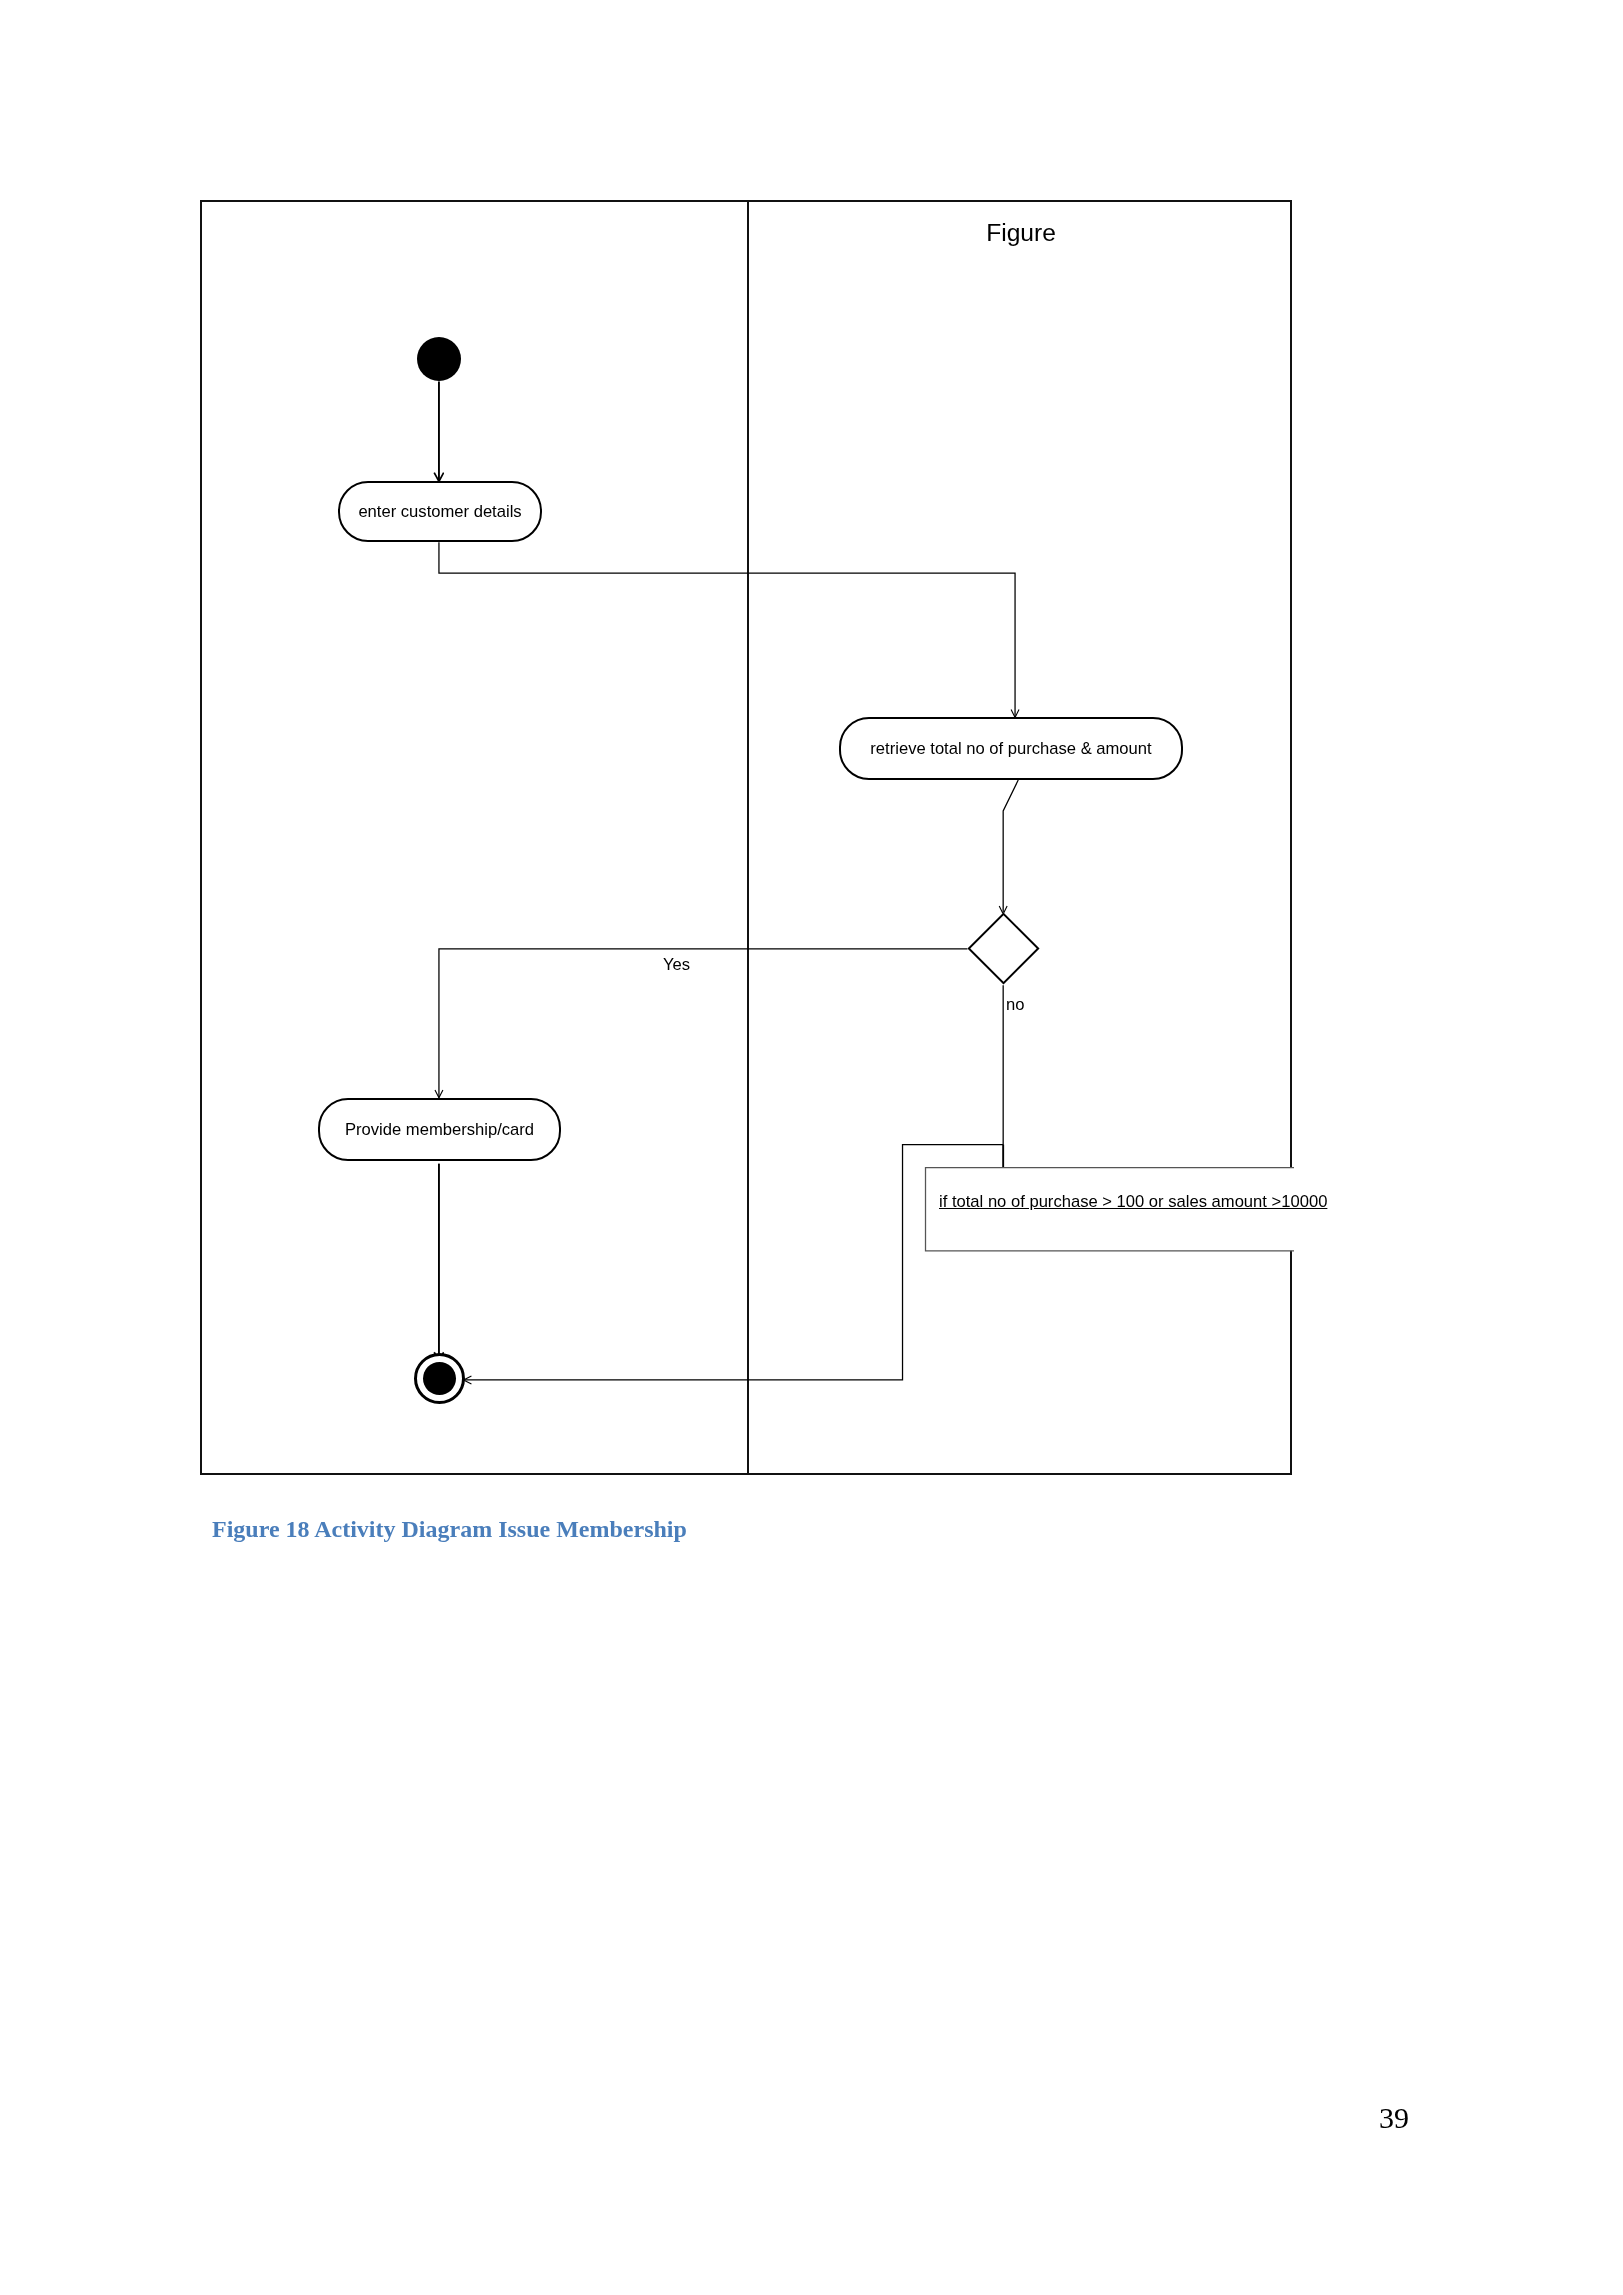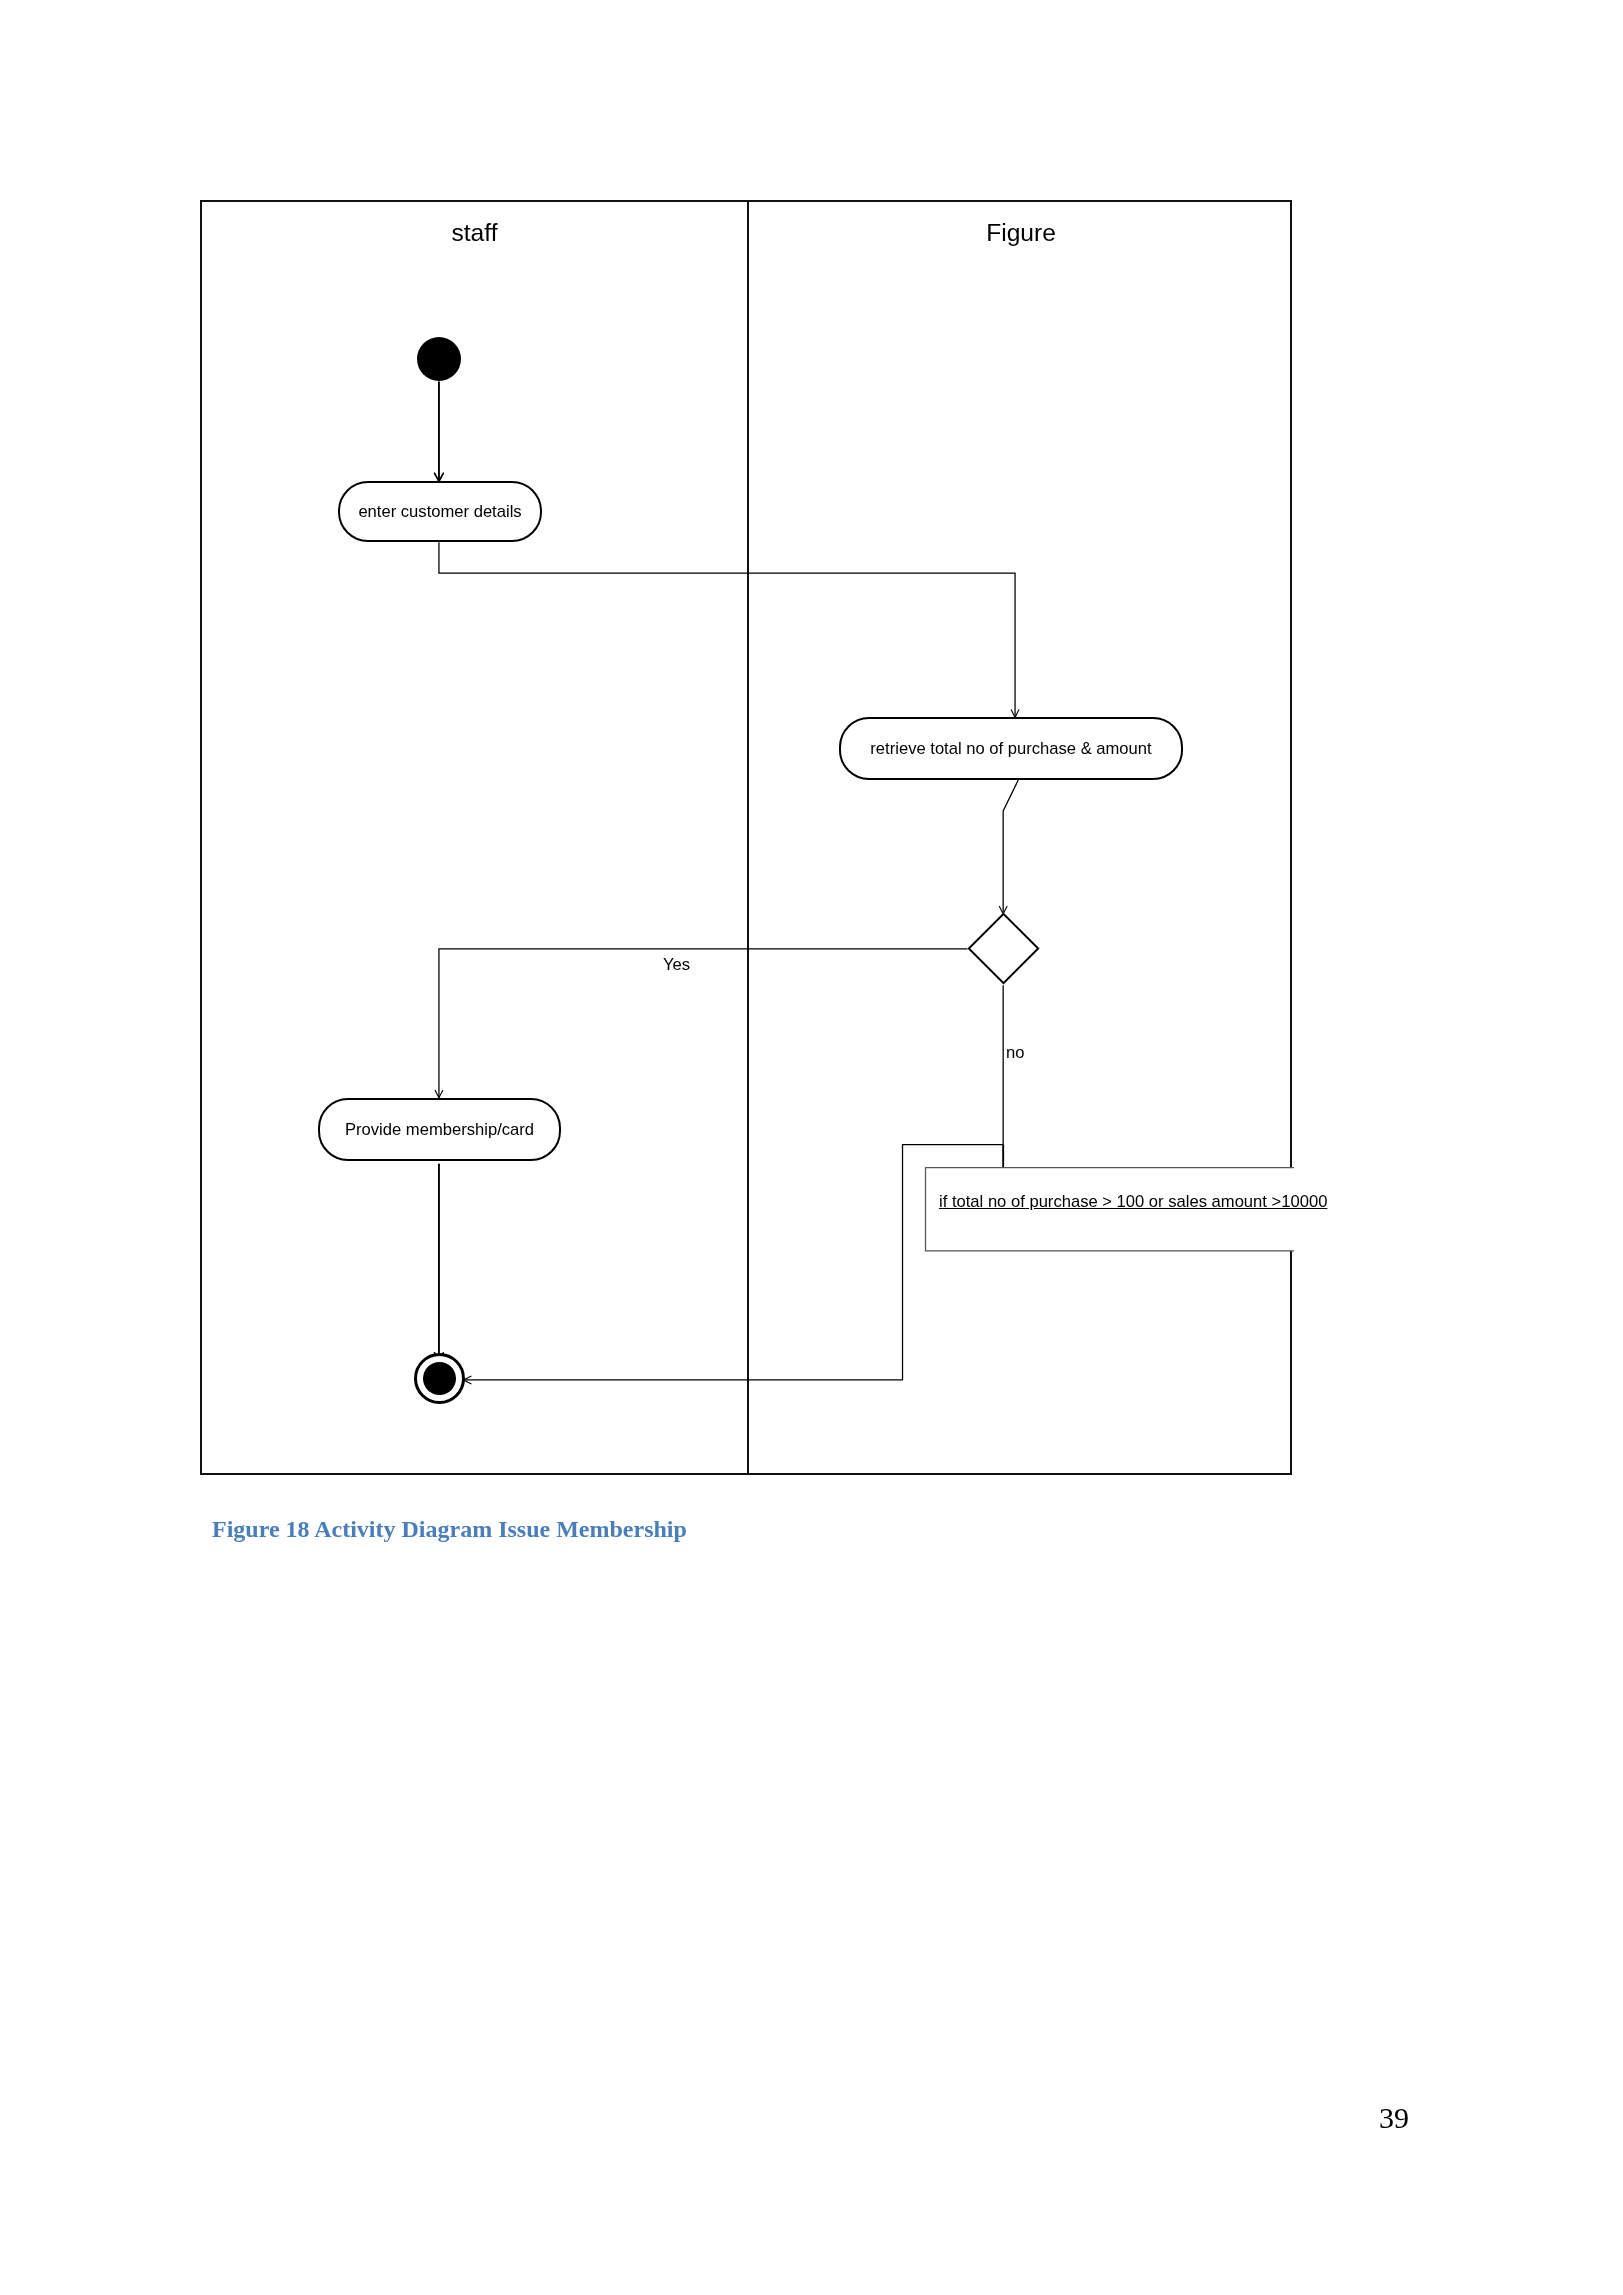--- a/index.html
+++ b/index.html
@@ -147,21 +147,20 @@
 </style>
 </head>
 <body>
 
 <div id="page">
 
   <div id="diagram-frame">
 
     <div class="lane-divider" style="left:545px;"></div>
 
-    <div class="lane-header" style="left:0px; width:545px;">staff</div>
     <div class="lane-header" style="left:548px; width:542px;">Figure</div>
 
     <svg id="edges" viewBox="0 0 1378 1608" width="1092" height="1275">
       <defs>
         <marker id="arrowOpen" markerWidth="16" markerHeight="16" refX="13" refY="6" orient="auto" markerUnits="userSpaceOnUse">
           <path d="M3,1 L13,6 L3,11" fill="none" stroke="#000000" stroke-width="1.4"></path>
         </marker>
         <marker id="arrowOpenThick" markerWidth="18" markerHeight="18" refX="14" refY="7" orient="auto" markerUnits="userSpaceOnUse">
           <path d="M3,1 L14,7 L3,13" fill="none" stroke="#000000" stroke-width="2.2"></path>
         </marker>
@@ -191,21 +190,21 @@
       <span>enter customer details</span>
     </div>
 
     <div class="node action-node" style="left:637px; top:515px; width:344px; height:63px;">
       <span>retrieve total no of purchase &amp; amount</span>
     </div>
 
     <div class="node decision-node" style="left:776px; top:721px; width:51px; height:51px;"></div>
 
     <div class="edge-label" style="left:461px; top:753px;">Yes</div>
-    <div class="edge-label" style="left:804px; top:793px;margin-top:48px;">no</div>
+    <div class="edge-label" style="left:804px; top:793px;">no</div>
 
     <div class="node action-node" style="left:116px; top:896px; width:243px; height:63px;align-items:center;">
       <span>Provide membership/card</span>
     </div>
 
     <div class="note-text" style="left:737px; top:990px;">if total no of purchase &gt; 100 or sales amount &gt;10000</div>
 
     <div class="node final-node-ring" style="left:212px; top:1151px; width:51px; height:51px;">
       <div class="final-node-core" style="left:5.5px; top:5.5px; width:33px; height:33px;"></div>
     </div>

